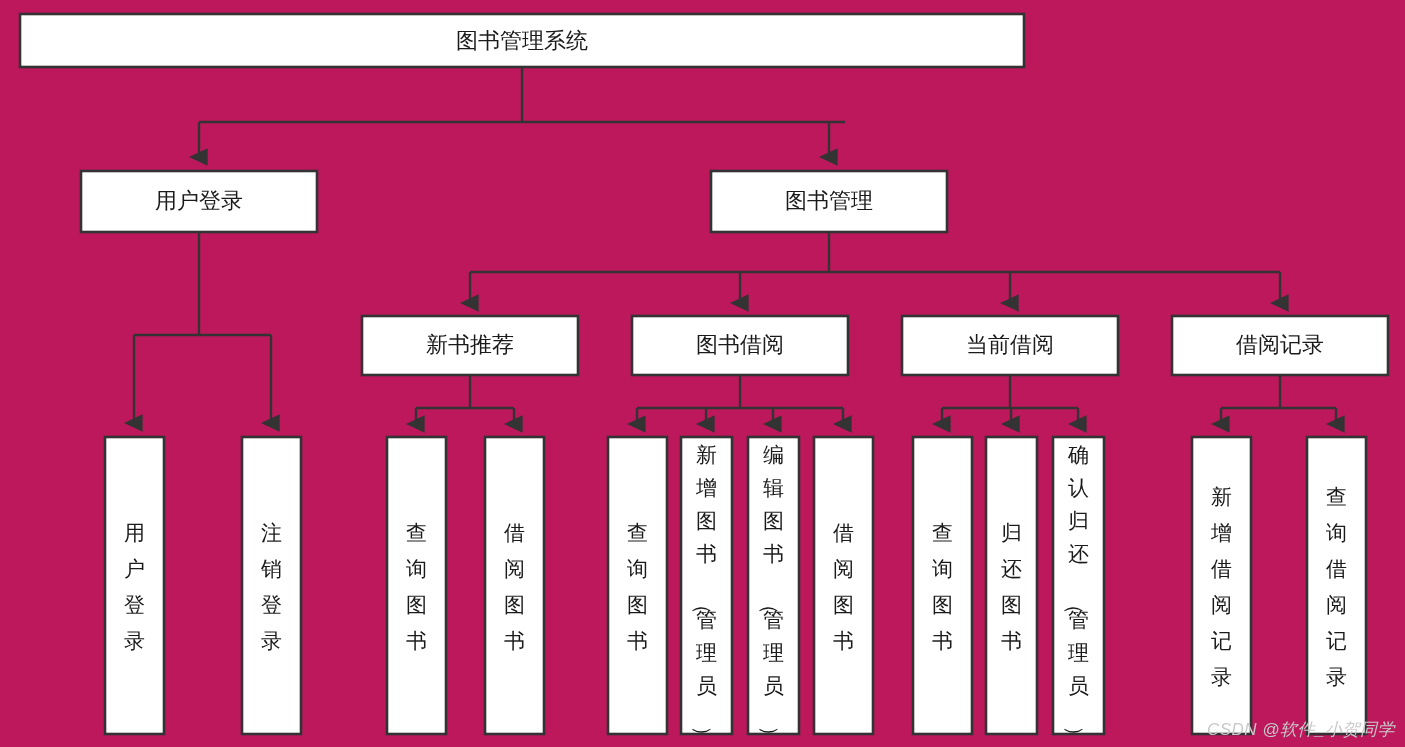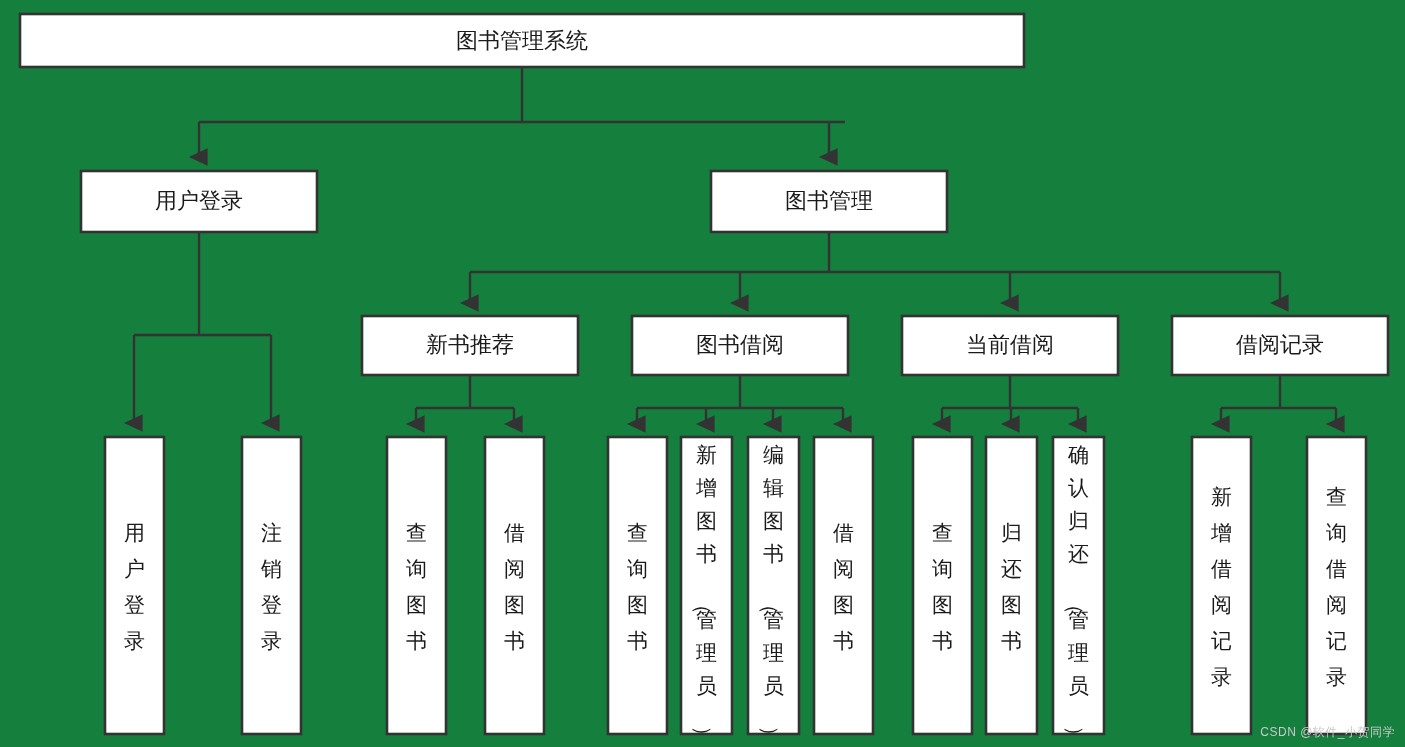--- a/index.html
+++ b/index.html
@@ -7,21 +7,21 @@
     padding: 0;
     background: #ffffff;
   }
   body {
     font-family: "Liberation Sans", "DejaVu Sans", sans-serif;
   }
   #stage {
     position: relative;
     width: 1405px;
     height: 747px;
-    background: #15803d;
+    background: #be185d;
     overflow: hidden;
   }
   svg#diagram {
     position: absolute;
     left: 0;
     top: 0;
     width: 1405px;
     height: 747px;
   }
   .node-rect {
@@ -45,25 +45,26 @@
   .connector {
     stroke: #333333;
     stroke-width: 2.4;
     fill: none;
   }
   .watermark {
     position: absolute;
     right: 10px;
     bottom: 6px;
     font-family: "Liberation Sans", "DejaVu Sans", sans-serif;
-    font-size: 12px;
+    font-size: 17px;
     color: #c9c9c9;
     letter-spacing: 0.5px;
     white-space: nowrap;
     pointer-events: none;
+    font-style: italic;
   }
 </style>
 </head>
 <body>
 
 <div id="stage">
 
   <svg id="diagram" viewBox="0 0 1405 747">
     <defs>
       <marker id="arrowhead" markerWidth="9" markerHeight="9" refX="4.2" refY="4.2" orient="auto" markerUnits="strokeWidth">

